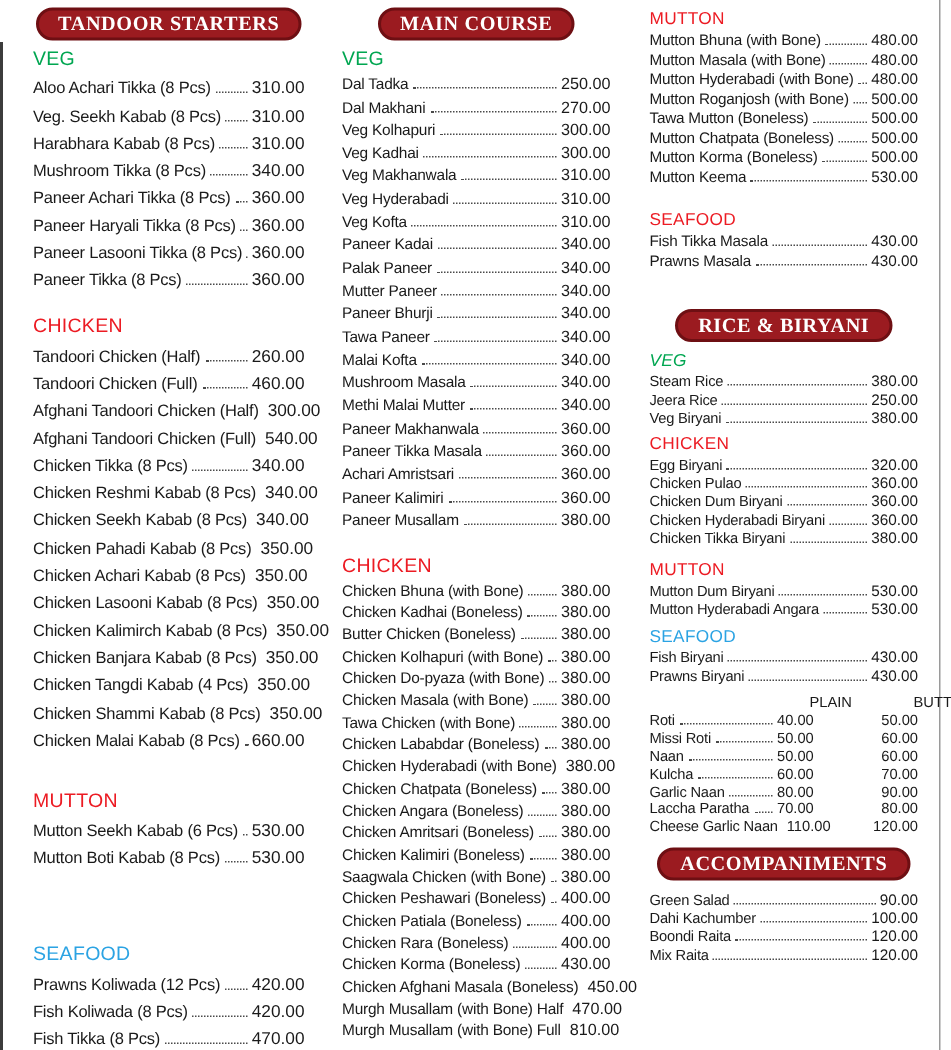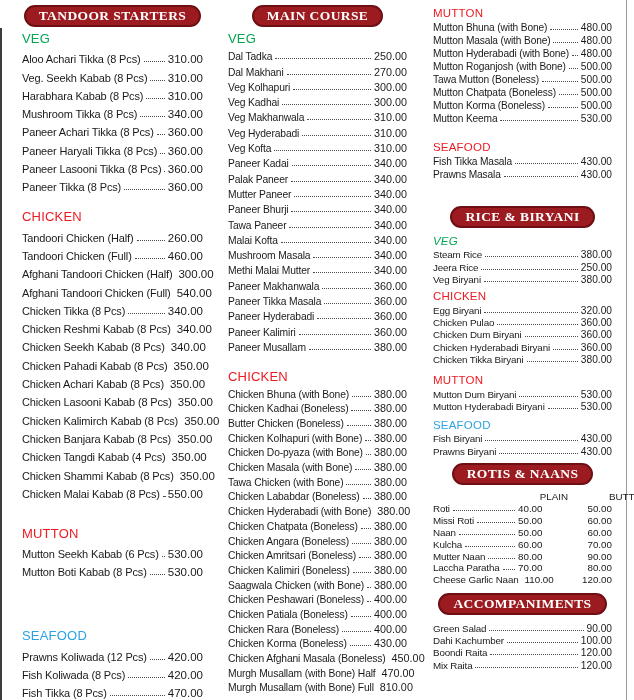--- a/index.html
+++ b/index.html
@@ -202,21 +202,21 @@
           <span class="pr">350.00</span>
         </div>
         <div class="row">
           <span class="nm">Chicken Shammi Kabab (8 Pcs)</span>
           <span class="leader"></span>
           <span class="pr">350.00</span>
         </div>
         <div class="row">
           <span class="nm">Chicken Malai Kabab (8 Pcs)</span>
           <span class="leader"></span>
-          <span class="pr">550.00</span>
+          <span class="pr">660.00</span>
         </div>
       </div>
       <div class="cat blk-5" style="color: rgb(236, 27, 35);">MUTTON</div>
       <div class="items blk-6">
         <div class="row">
           <span class="nm">Mutton Seekh Kabab (6 Pcs)</span>
           <span class="leader"></span>
           <span class="pr">530.00</span>
         </div>
         <div class="row">
@@ -327,21 +327,21 @@
           <span class="nm">Paneer Makhanwala</span>
           <span class="leader"></span>
           <span class="pr">360.00</span>
         </div>
         <div class="row">
           <span class="nm">Paneer Tikka Masala</span>
           <span class="leader"></span>
           <span class="pr">360.00</span>
         </div>
         <div class="row">
-          <span class="nm">Paneer Hyderabadi</span>
+          <span class="nm">Achari Amristsari</span>
           <span class="leader"></span>
           <span class="pr">360.00</span>
         </div>
         <div class="row">
           <span class="nm">Paneer Kalimiri</span>
           <span class="leader"></span>
           <span class="pr">360.00</span>
         </div>
         <div class="row">
           <span class="nm">Paneer Musallam</span>
@@ -563,39 +563,38 @@
         </div>
       </div>
       <div class="cat blk-9" style="color: rgb(236, 27, 35);">MUTTON</div>
       <div class="items blk-10">
         <div class="row">
           <span class="nm">Mutton Dum Biryani</span>
           <span class="leader"></span>
           <span class="pr">530.00</span>
         </div>
         <div class="row">
-          <span class="nm">Mutton Hyderabadi Biryani</span>
+          <span class="nm">Mutton Hyderabadi Angara</span>
           <span class="leader"></span>
           <span class="pr">530.00</span>
         </div>
       </div>
       <div class="cat blk-11" style="color: rgb(43, 163, 227);">SEAFOOD</div>
       <div class="items blk-12">
         <div class="row">
           <span class="nm">Fish Biryani</span>
           <span class="leader"></span>
           <span class="pr">430.00</span>
         </div>
         <div class="row">
           <span class="nm">Prawns Biryani</span>
           <span class="leader"></span>
           <span class="pr">430.00</span>
         </div>
       </div>
-      <div class="pill blk-13"><span class="pill-label">ROTIS &amp; NAANS</span></div>
       <div class="ptable blk-14">
         <div class="t2-head">
           <span class="h1">PLAIN</span>
           <span class="h2">BUTTER</span>
         </div>
         <div class="t2-row">
           <span class="nm">Roti</span>
           <span class="leader"></span>
           <span class="p1">40.00</span>
           <span class="p2">50.00</span>
@@ -612,21 +611,21 @@
           <span class="p1">50.00</span>
           <span class="p2">60.00</span>
         </div>
         <div class="t2-row">
           <span class="nm">Kulcha</span>
           <span class="leader"></span>
           <span class="p1">60.00</span>
           <span class="p2">70.00</span>
         </div>
         <div class="t2-row">
-          <span class="nm">Mutter Naan</span>
+          <span class="nm">Garlic Naan</span>
           <span class="leader"></span>
           <span class="p1">80.00</span>
           <span class="p2">90.00</span>
         </div>
         <div class="t2-row">
           <span class="nm">Laccha Paratha</span>
           <span class="leader"></span>
           <span class="p1">70.00</span>
           <span class="p2">80.00</span>
         </div>

